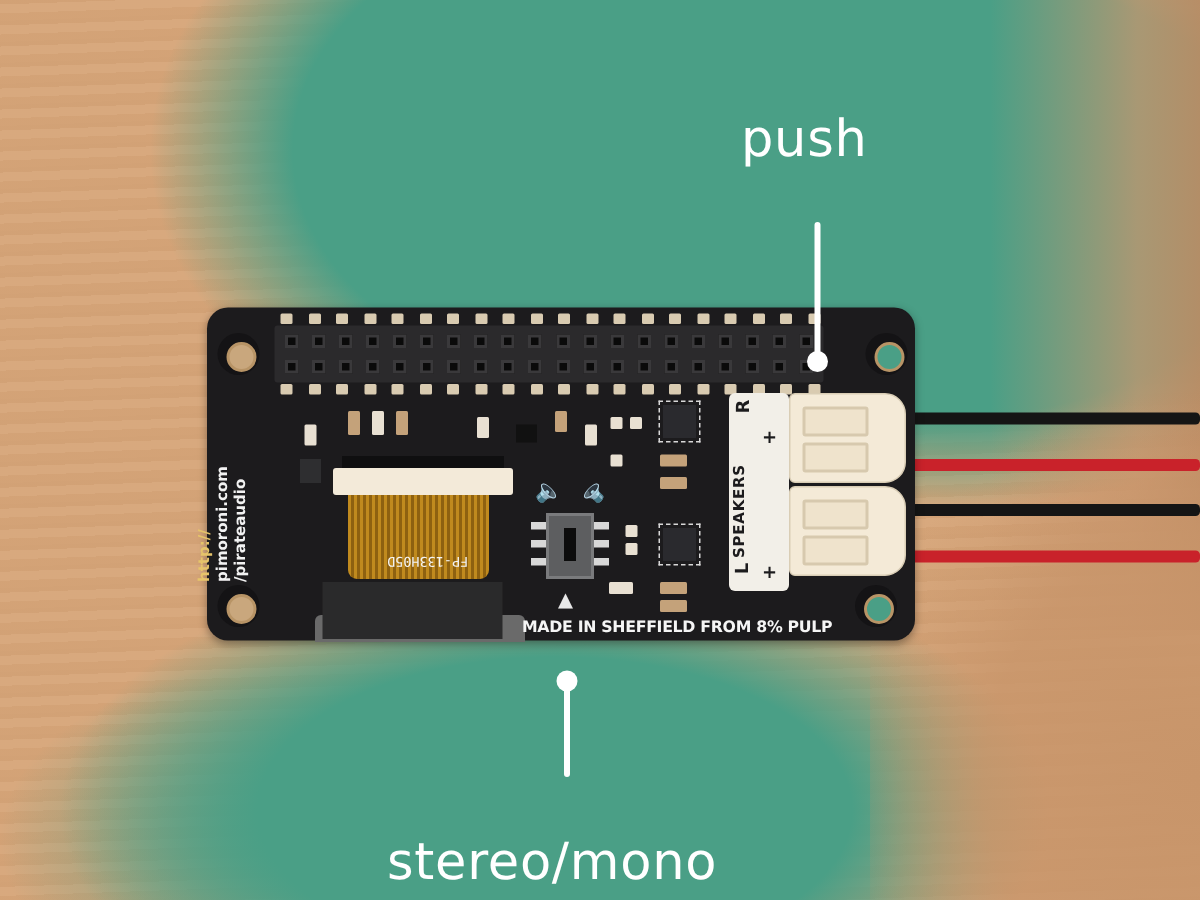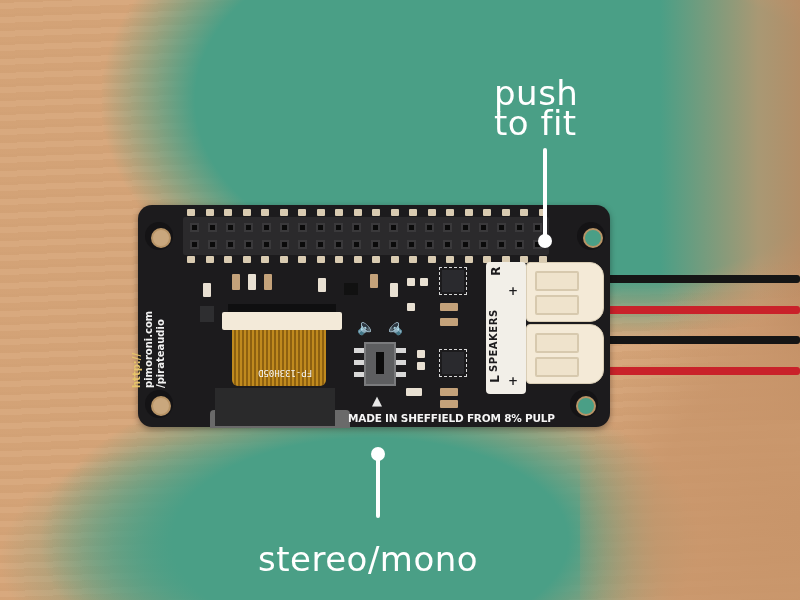--- a/index.html
+++ b/index.html
@@ -370,21 +370,20 @@
     <div class="slot" style="top:8px"></div>
     <div class="slot" style="top:32px"></div>
   </div>
   <div class="jst" style="top:324px">
     <div class="slot" style="top:8px"></div>
     <div class="slot" style="top:32px"></div>
   </div>
 
   <div class="callout-label" style="left:494px;top:78px;width:130px">
     <div>push</div>
-    <div>to fit</div>
   </div>
   <div class="callout-line" style="left:543px;top:148px;height:92px"></div>
   <div class="callout-dot" style="left:538px;top:234px"></div>
 
   <div class="callout-dot" style="left:371px;top:447px"></div>
   <div class="callout-line" style="left:376px;top:452px;height:66px"></div>
-  <div class="callout-label" style="left:258px;top:544px;width:244px">stereo/mono</div>
+  <div class="callout-label" style="left:258px;top:560px;width:244px">stereo/mono</div>
 </div>
 
 </body></html>

